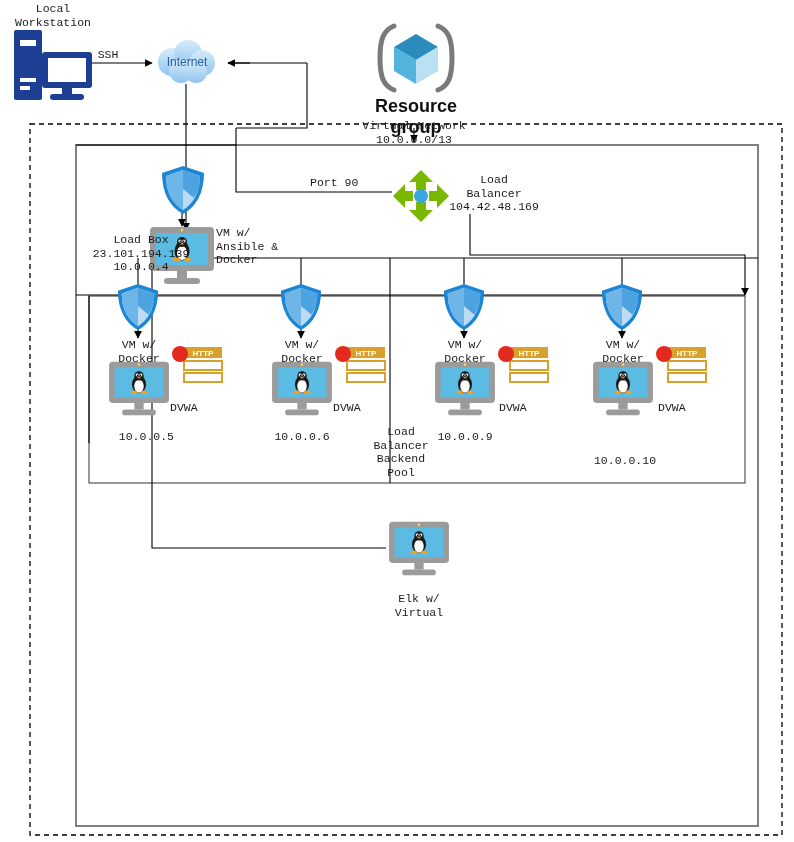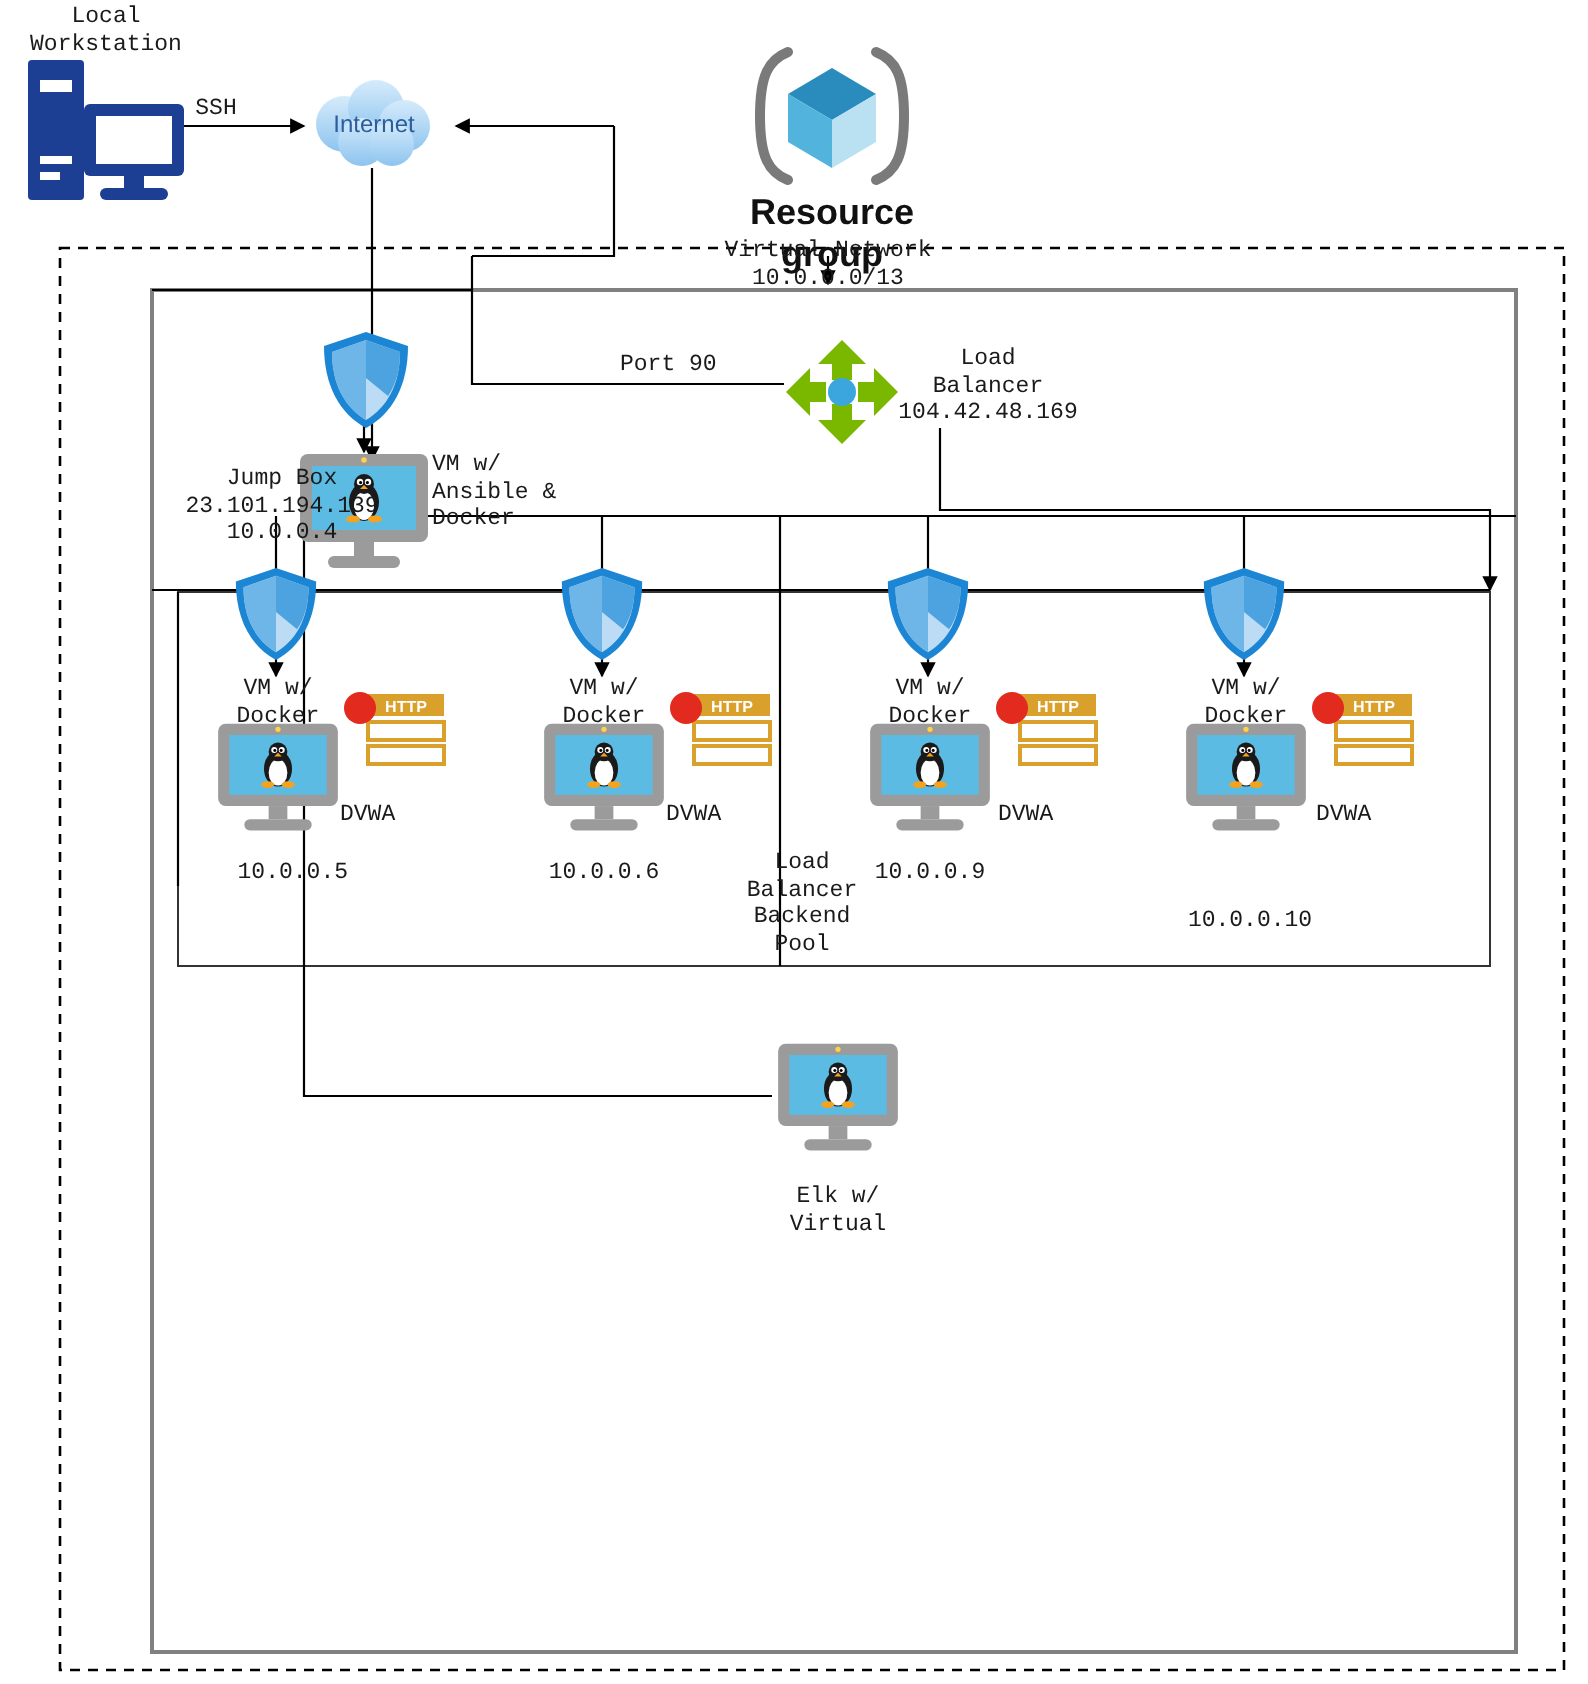--- a/index.html
+++ b/index.html
@@ -304,21 +304,21 @@
 
   <div class="lbl" style="left:354px;top:119px;width:120px;">Virtual Network
 10.0.0.0/13</div>
 
   <div class="lbl" style="left:310px;top:176px;width:60px;text-align:left;">Port 90</div>
 
   <div class="lbl" style="left:434px;top:173px;width:120px;">Load
 Balancer
 104.42.48.169</div>
 
-  <div class="lbl" style="left:86px;top:233px;width:110px;">Jump Box
+  <div class="lbl" style="left:86px;top:233px;width:110px;">Load Box
 23.101.194.139
 10.0.0.4</div>
 
   <div class="lbl" style="left:216px;top:226px;width:76px;text-align:left;">VM w/
 Ansible &amp;
 Docker</div>
 
   <div class="lbl" style="left:106px;top:338px;width:66px;">VM w/
 Docker</div>
   <div class="lbl" style="left:170px;top:401px;width:54px;text-align:left;">DVWA</div>

